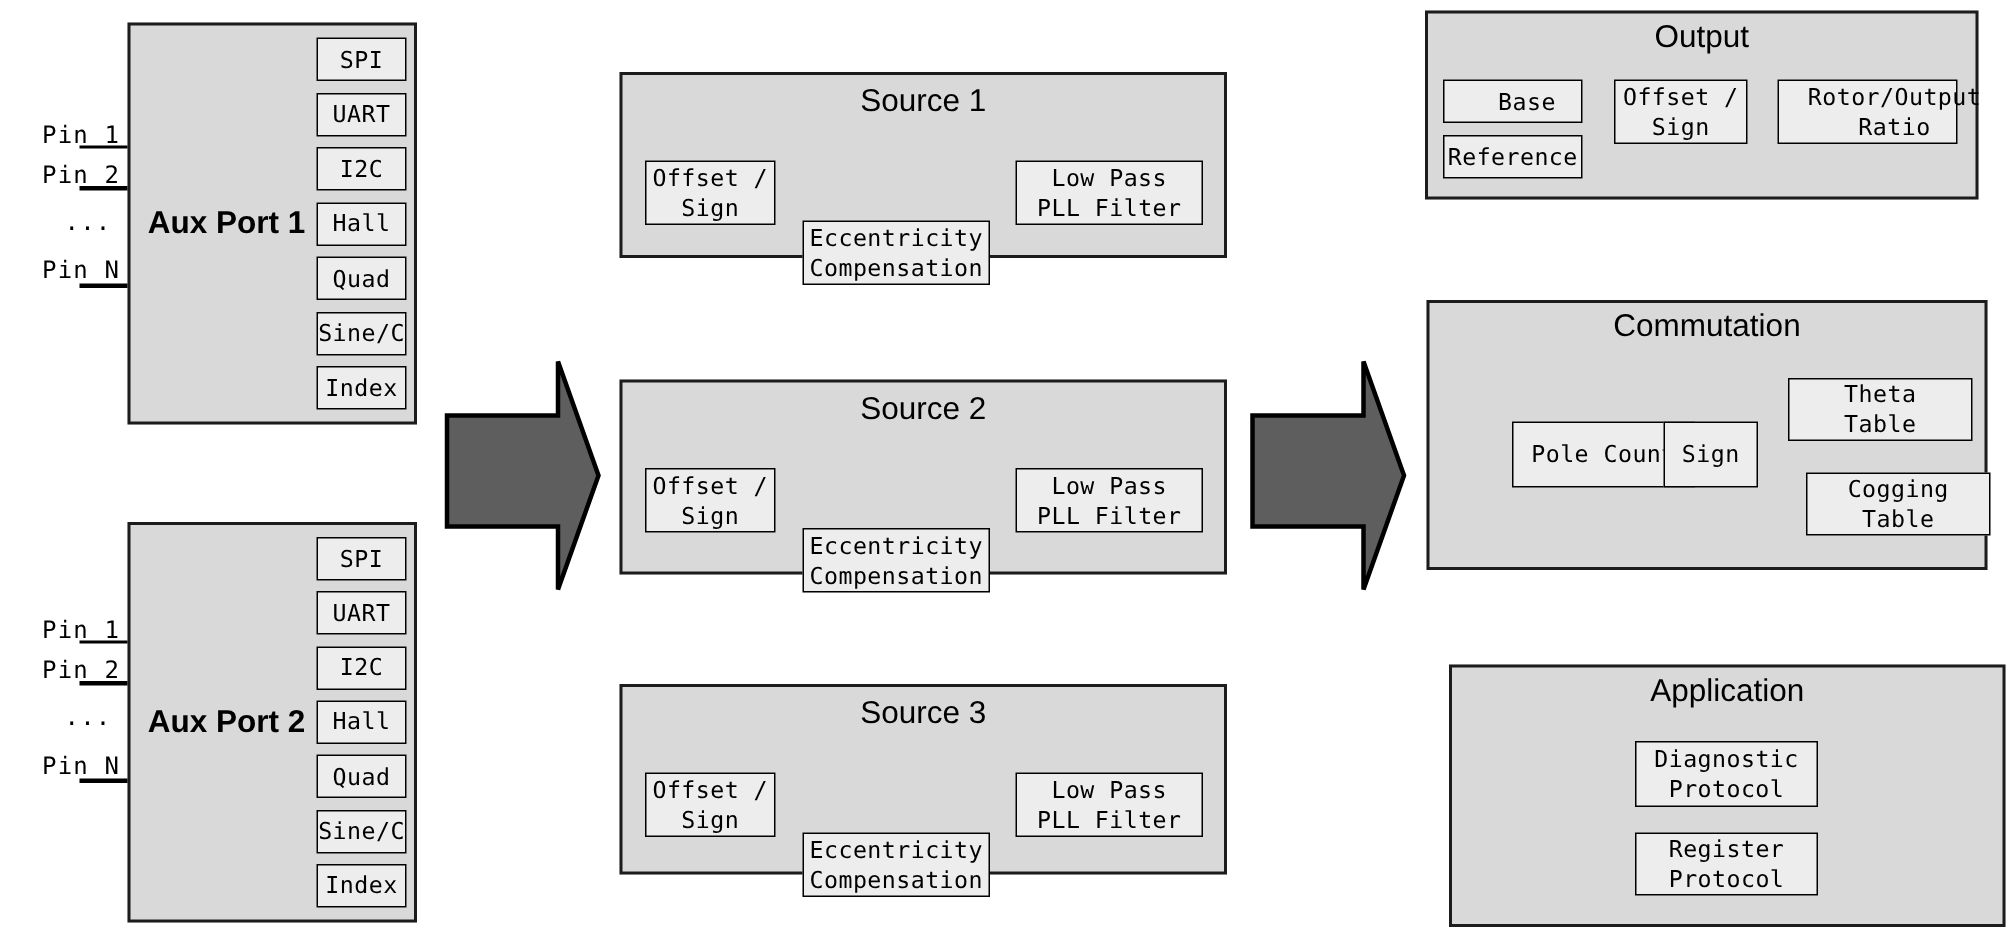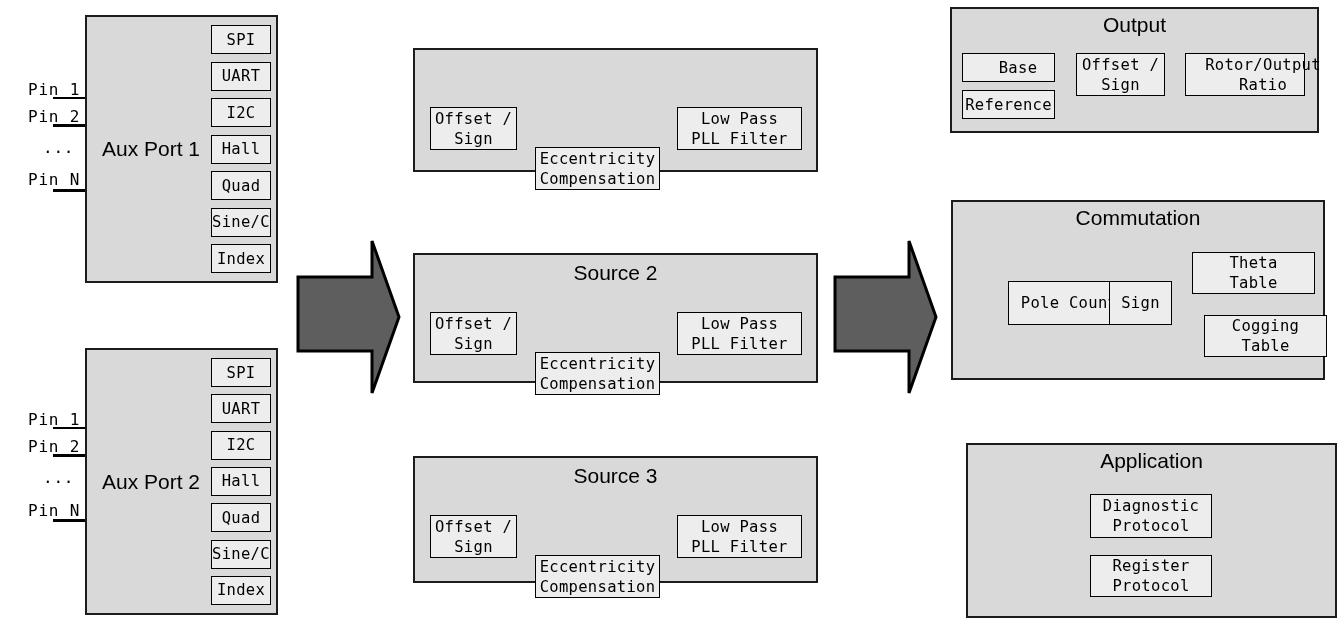--- a/index.html
+++ b/index.html
@@ -6,21 +6,21 @@
   .canvas{position:relative;width:1344px;height:627px;background:#ffffff;overflow:hidden;
           font-family:"Liberation Sans",sans-serif;color:#000;}
   .block{position:absolute;background:#d9d9d9;border:2px solid #1c1c1c;box-sizing:border-box;}
   .chip{position:absolute;background:#ededed;border:1.4px solid #000;box-sizing:border-box;
         font-family:"DejaVu Sans Mono",monospace;font-size:15.5px;letter-spacing:0.3px;
         display:flex;align-items:center;justify-content:center;text-align:center;
         white-space:pre-line;line-height:20px;}
   .block-title{position:absolute;left:0;right:0;top:4px;text-align:center;font-size:21px;}
   .src-title{top:6px;}
   .port-title{position:absolute;left:0;width:128px;top:50%;transform:translateY(-50%);
-              text-align:center;font-size:21px;}
+              text-align:center;font-size:21px;font-weight:bold;}
   .chip-col{position:absolute;right:5px;top:8px;bottom:8px;width:60px;
             display:flex;flex-direction:column;justify-content:space-between;}
   .pchip{position:relative;height:29px;flex:none;}
   .pin-label{position:absolute;font-family:"DejaVu Sans Mono",monospace;font-size:16px;
              letter-spacing:0.8px;}
   .pin-wire{position:absolute;left:53px;width:32px;background:#000;}
   .arrow{position:absolute;}
 
   #port1{left:85px;top:15px;width:193px;height:268px;}
   #port2{left:85px;top:348px;width:193px;height:267px;}
@@ -109,20 +109,21 @@
 
   <svg class="arrow" id="arrow1" width="106" height="156" viewBox="0 0 106 156">
     <polygon points="2,38 76,38 76,2 103,78 76,154 76,112 2,112" fill="#5e5e5e" stroke="#000000" stroke-width="3"></polygon>
   </svg>
 
   <svg class="arrow" id="arrow2" width="106" height="156" viewBox="0 0 106 156">
     <polygon points="2,38 76,38 76,2 103,78 76,154 76,112 2,112" fill="#5e5e5e" stroke="#000000" stroke-width="3"></polygon>
   </svg>
 
   <div class="block" id="src1">
+    <div class="block-title src-title">Source 1</div>
     <div class="chip schip1">Offset /
 Sign</div>
     <div class="chip schip2">Eccentricity
 Compensation</div>
     <div class="chip schip3">Low Pass
 PLL Filter</div>
   </div>
 
   <div class="block" id="src2">
     <div class="block-title src-title">Source 2</div>

